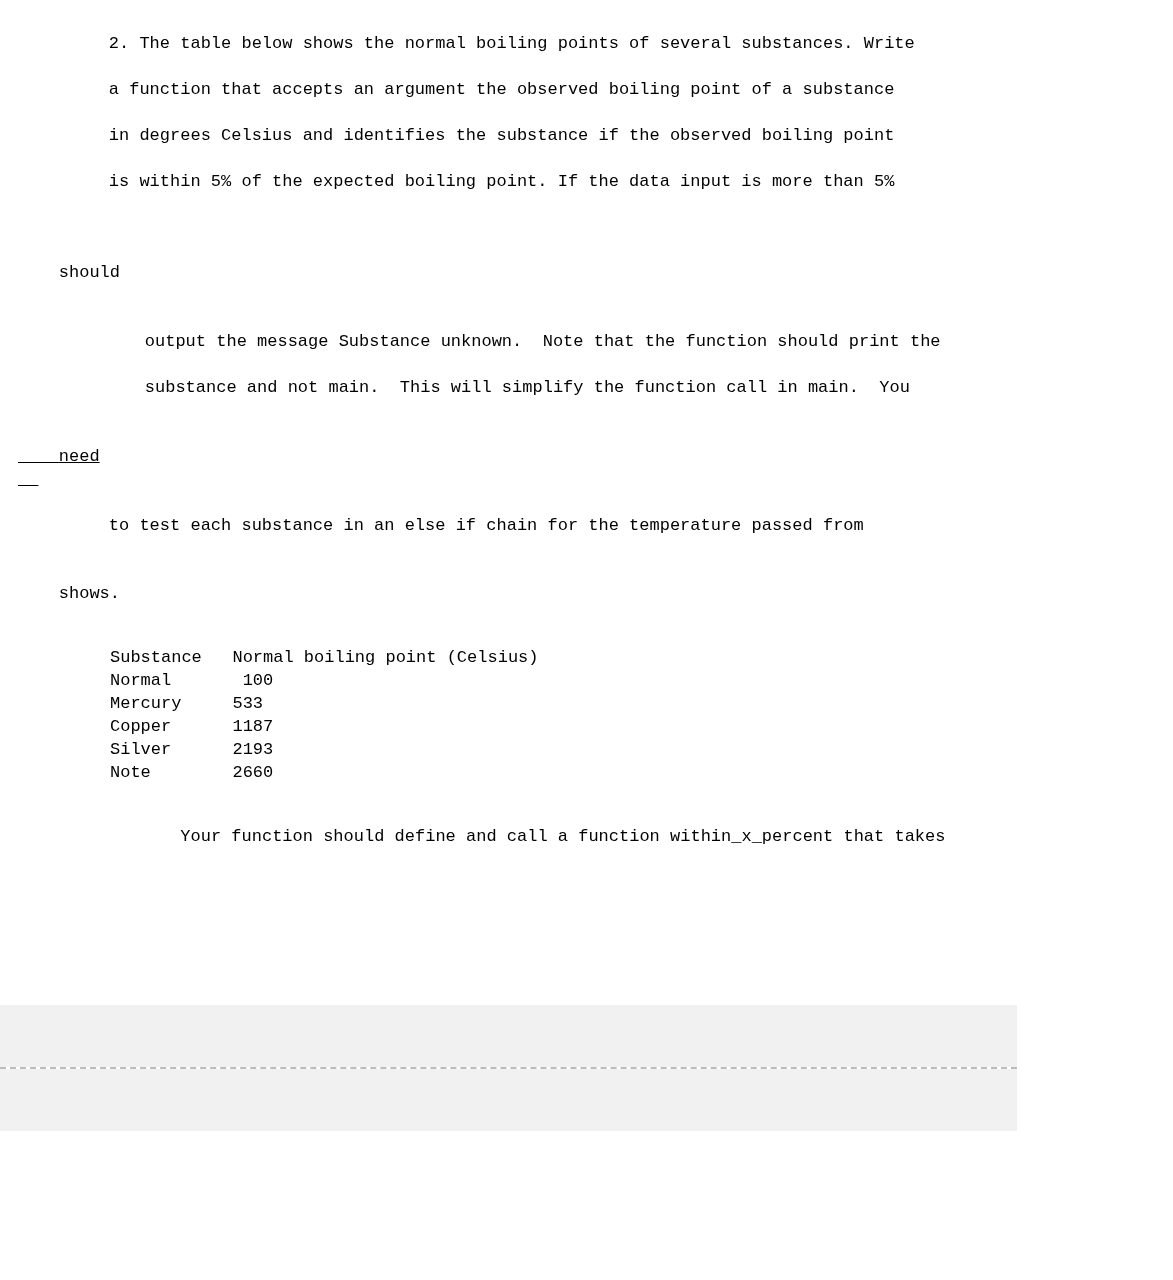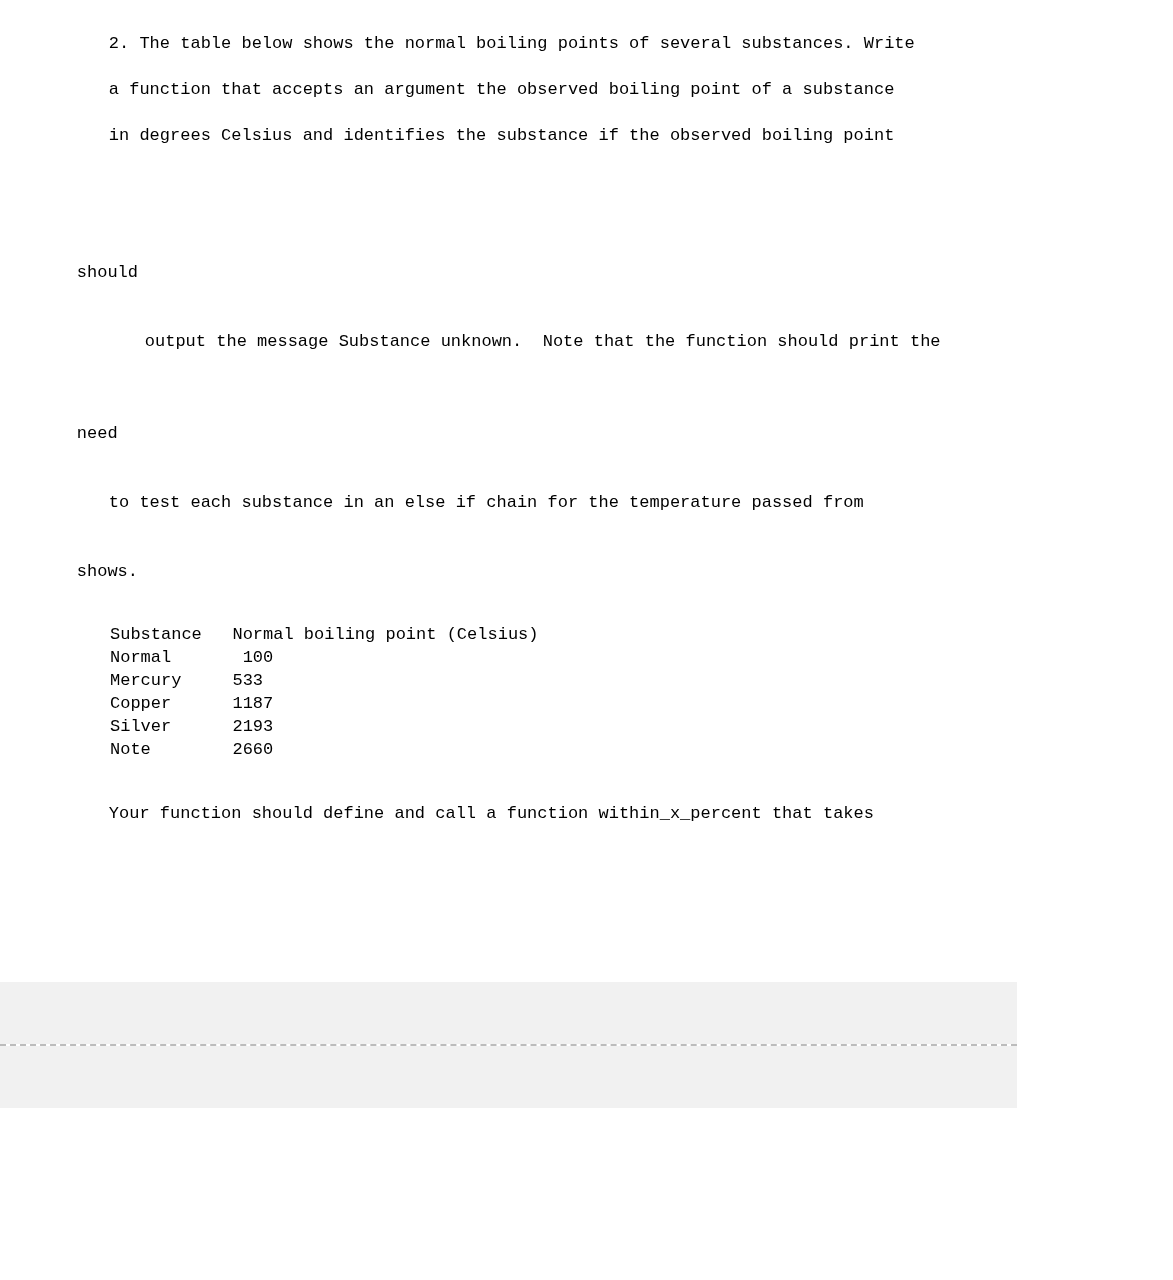--- a/index.html
+++ b/index.html
@@ -13,21 +13,21 @@
   }
   .page {
     width: 1017px;
     box-sizing: border-box;
   }
   .block {
     white-space: pre-wrap;
     padding: 10px 0 0 0;
   }
   .indent1 { padding-left: 68px; }
-  .indent0 { padding-left: 36px; }
+  .indent0 { padding-left: 18px; }
   .indent2 { padding-left: 110px; }
   .divider-zone {
     margin-top: 110px;
     margin-bottom: 130px;
   }
   .band {
     height: 62px;
     background: #f1f1f1;
   }
   .dashed {
@@ -41,51 +41,52 @@
 </style>
 </head>
 <body>
 
 <div class="page">
 
   <div class="block indent1">
     <span class="pre">2. The table below shows the normal boiling points of several substances. Write</span><br>
     <span class="pre">a function that accepts an argument the observed boiling point of a substance</span><br>
     <span class="pre">in degrees Celsius and identifies the substance if the observed boiling point</span><br>
-    <br>
+    <span class="pre">is within 5% of the expected boiling point. If the data input is more than 5%</span><br>
   </div>
 
   <div class="block indent0" style="padding-top:0;">
     <span class="pre">should</span>
   </div>
 
   <div class="block indent1" style="padding-top:0;margin-left:36px;">
     <span class="pre">output the message Substance unknown.  Note that the function should print the</span><br>
+    <span class="pre">substance and not main.  This will simplify the function call in main.  You</span>
   </div>
 
-  <div class="block indent0" style="padding-top:0;">
+  <div class="block indent0" style="padding-top:0;text-decoration:underline;">
     <span class="pre">need</span>
   </div>
 
   <div class="block indent1" style="padding-top:0;">
     <span class="pre">to test each substance in an else if chain for the temperature passed from</span>
   </div>
 
   <div class="block indent0" style="padding-top:0;">
     <span class="pre">shows.</span>
   </div>
 
   <div class="block indent2 pre" style="padding-top:18px;"><span>Substance</span>   <span>Normal boiling point (Celsius)</span>
 <span>Normal</span>       <span>100</span>
 <span>Mercury</span>     <span>533</span>
 <span>Copper</span>      <span>1187</span>
 <span>Silver</span>      <span>2193</span>
 <span>Note</span>        <span>2660</span></div>
 
-  <div class="block indent1" style="padding-top:18px;">
+  <div class="block indent1" style="padding-top:18px;text-align:center;">
     <span class="pre">Your function should define and call a function within_x_percent that takes</span><br>
   </div>
 
   <div class="divider-zone">
     <div class="band"></div>
     <hr class="dashed">
     <div class="band"></div>
   </div>
 
 </div>

